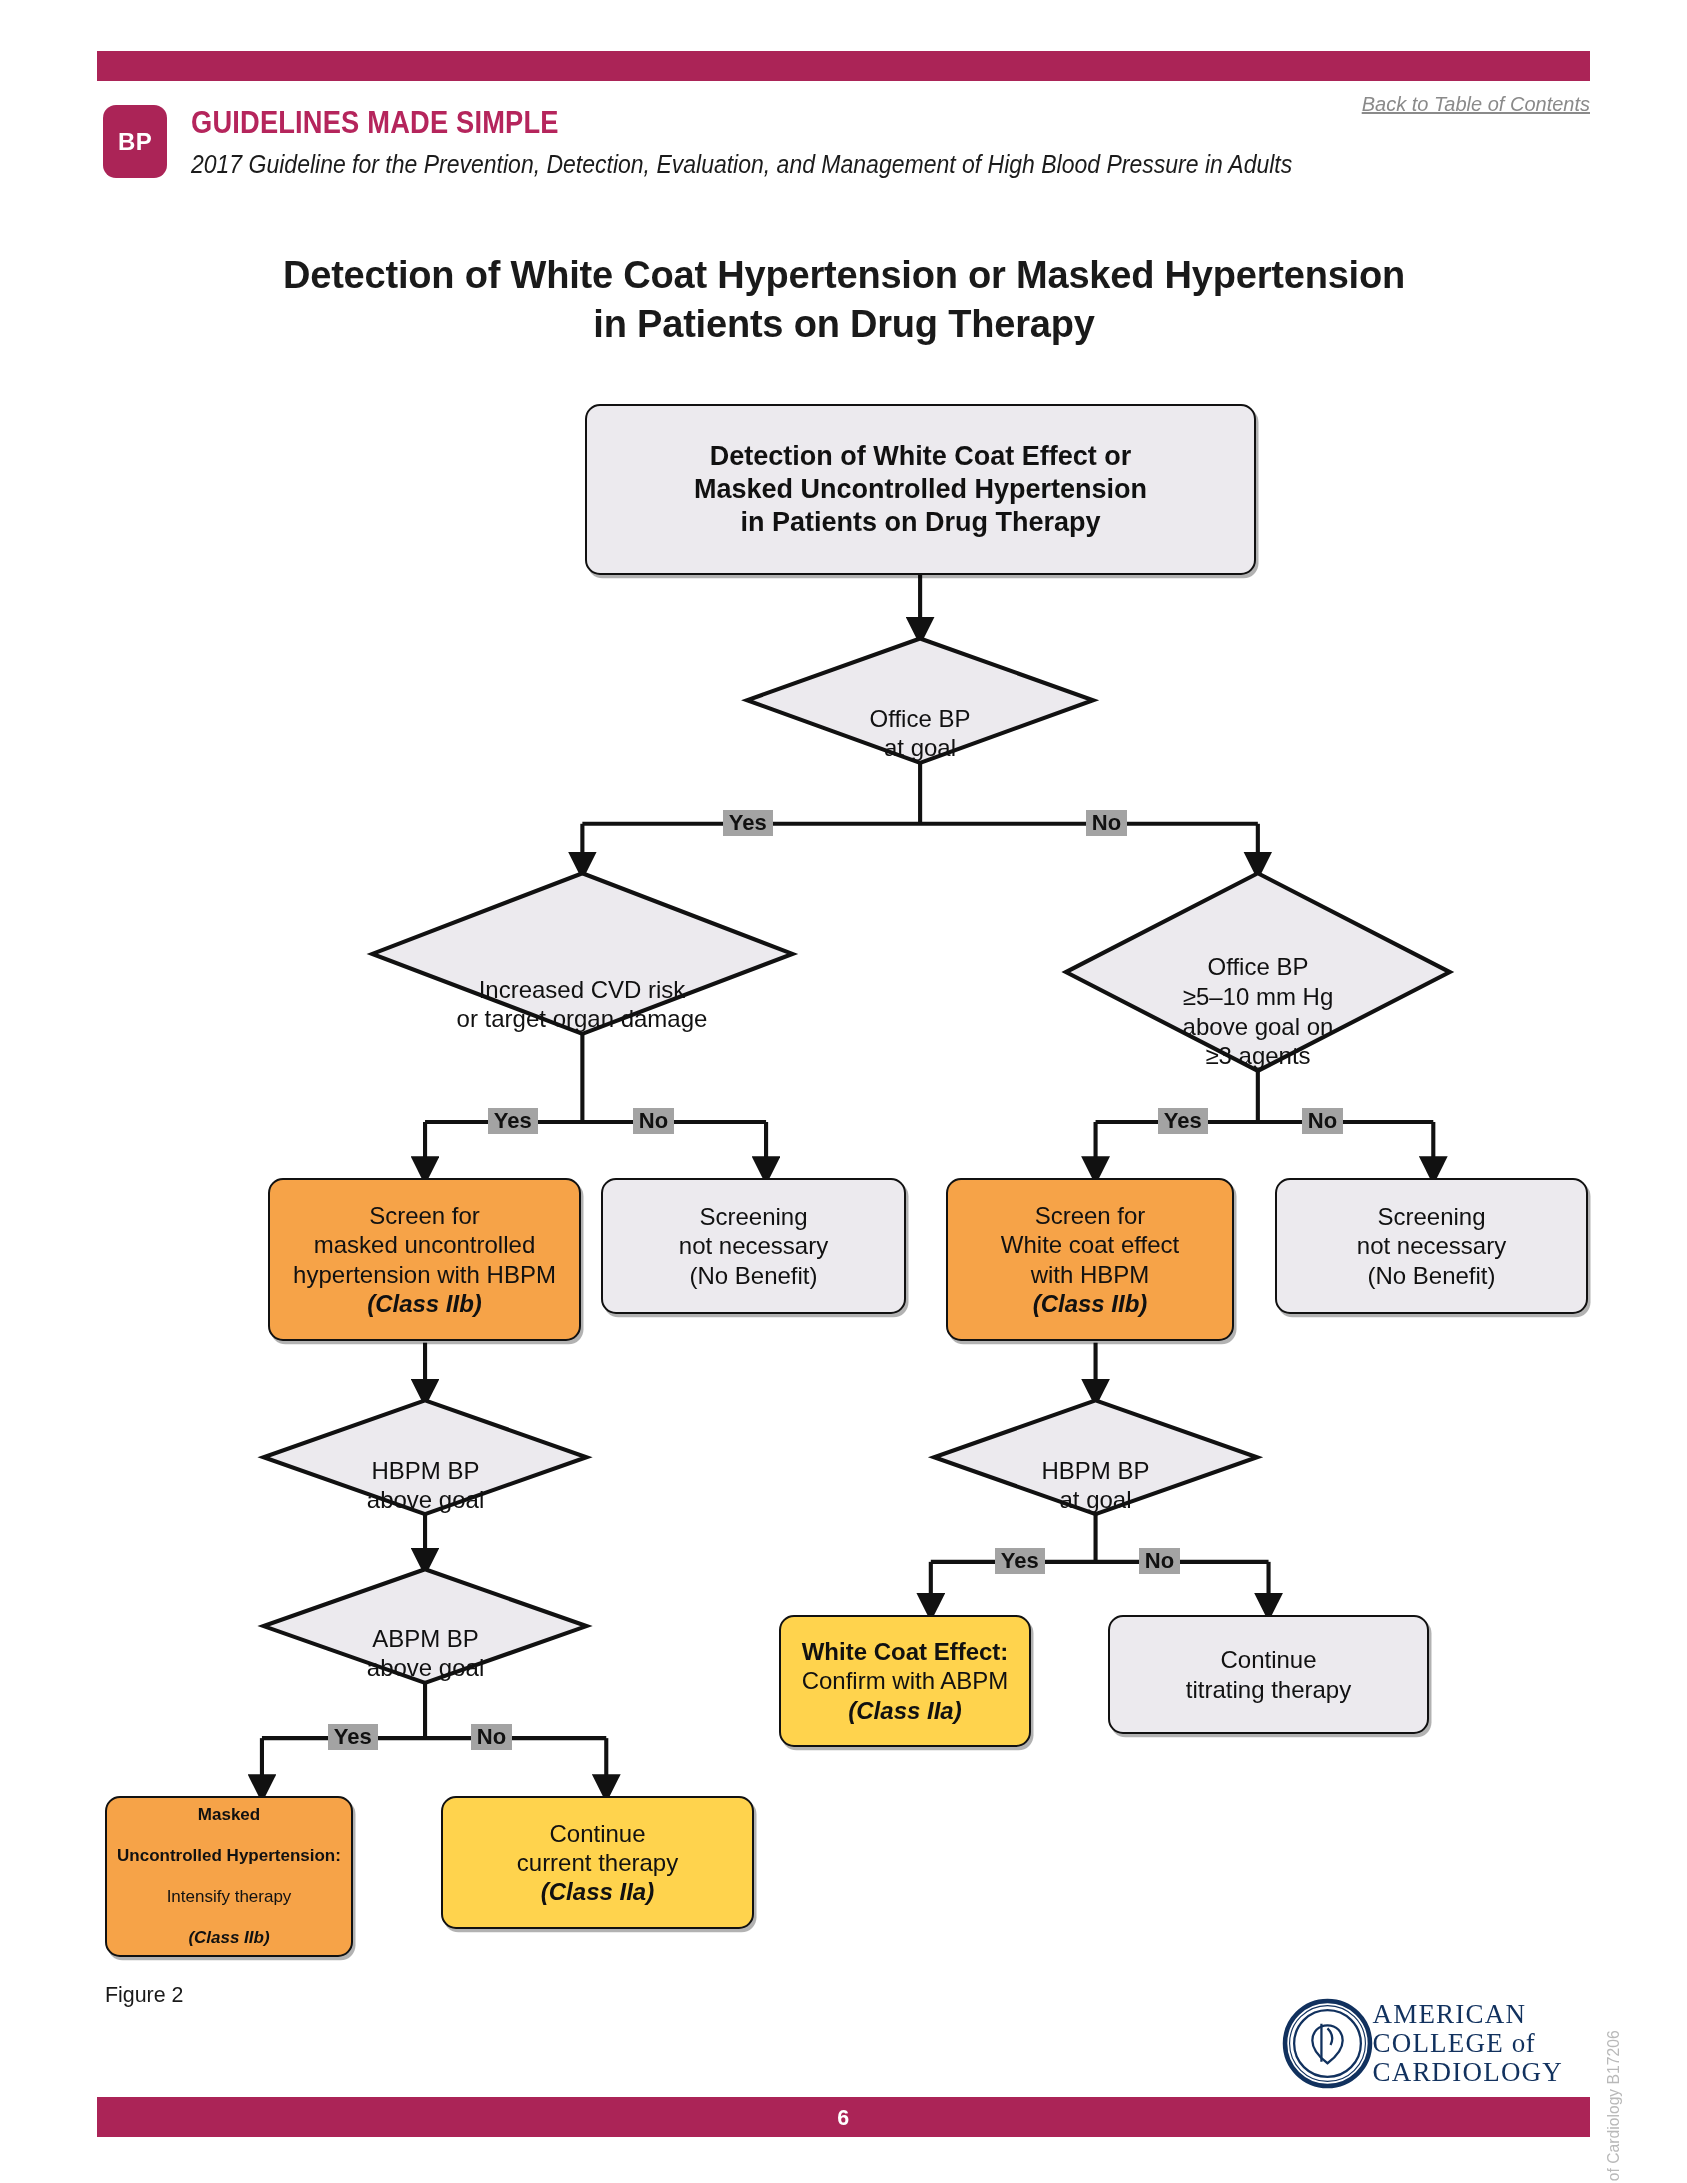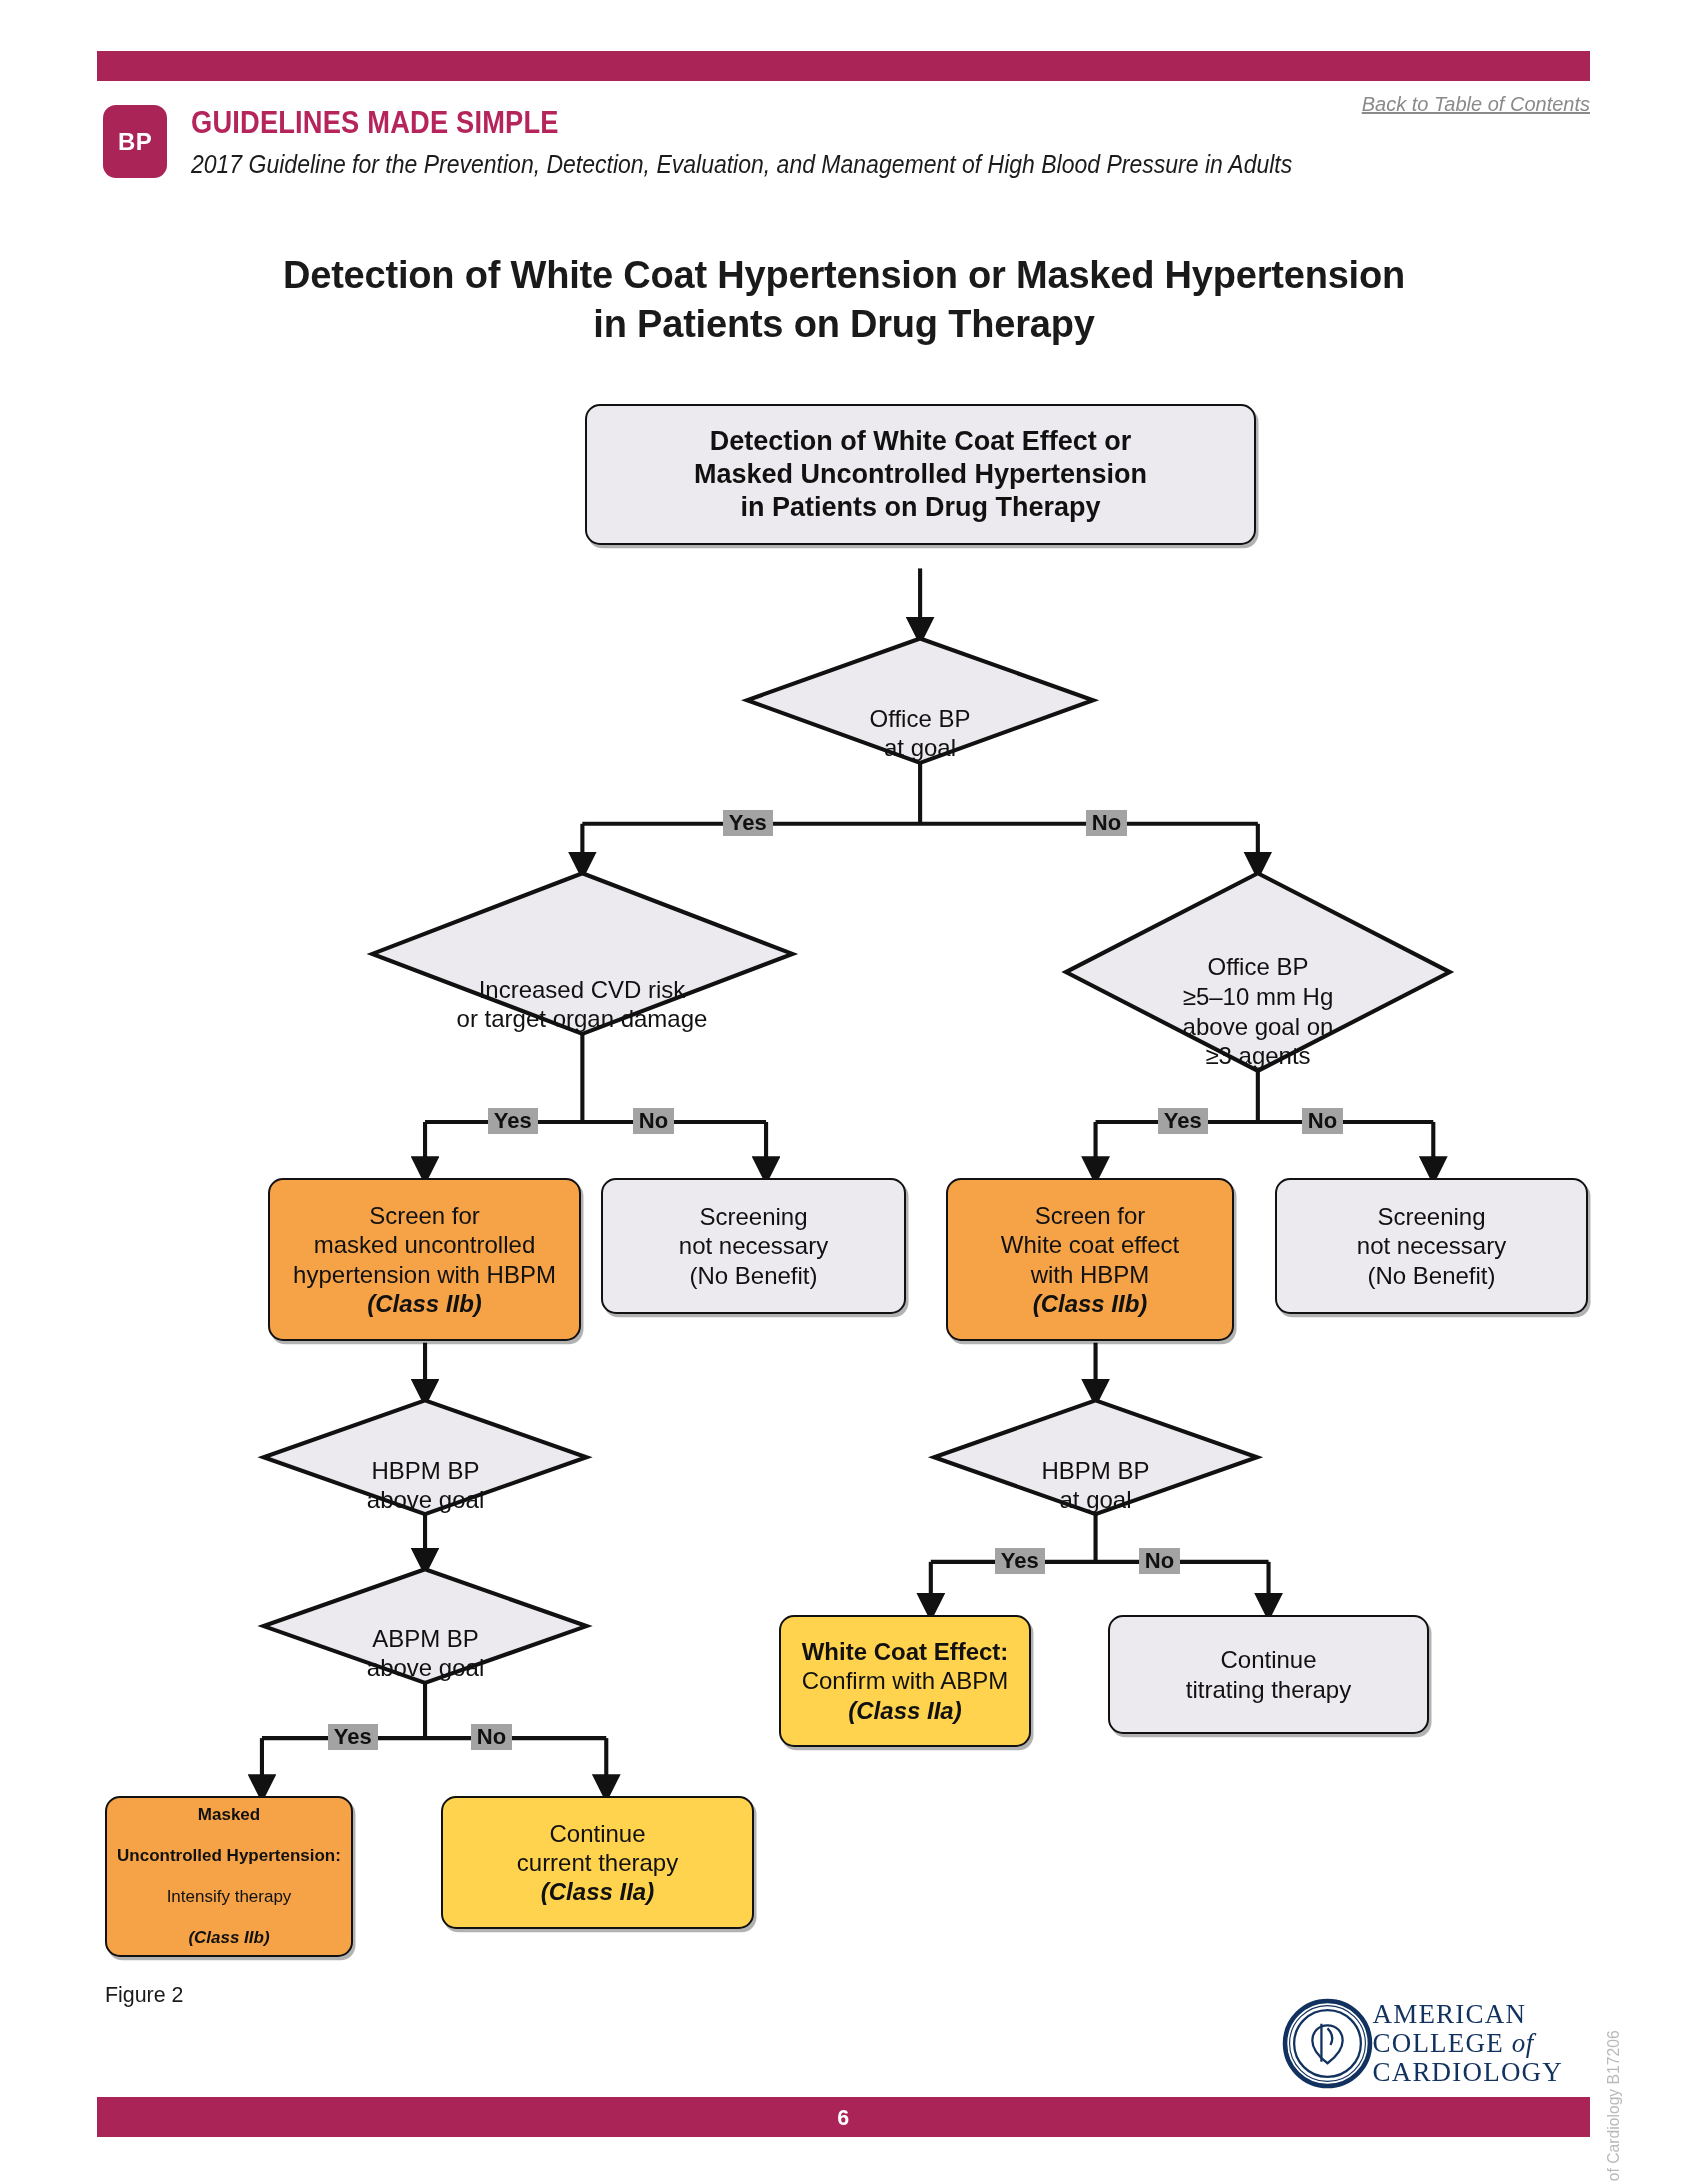--- a/index.html
+++ b/index.html
@@ -179,21 +179,21 @@
   }
   .acc-seal { width: 91px; height: 91px; }
   .acc-words {
     color: #11315e;
     font-family: "Liberation Serif", serif;
     font-size: 27px;
     line-height: 1.08;
     letter-spacing: 1.2px;
     text-align: left;
   }
-  .acc-words .of { font-style: italic; letter-spacing: 0.4px; }
+  .acc-words .of { letter-spacing: 0.4px; }
 </style>
 </head>
 <body>
 
 <div class="bar-top"></div>
 
 <div class="bp-badge">BP</div>
 <div class="gms-title">GUIDELINES MADE SIMPLE</div>
 <div class="gms-sub">2017 Guideline for the Prevention, Detection, Evaluation, and Management of High Blood Pressure in Adults</div>
 <a class="back-toc" href="#">Back to Table of Contents</a>
@@ -250,21 +250,21 @@
     <g stroke="#111111" stroke-width="5" fill="#eceaee">
       <polygon points="1117,775 1327,850 1117,926 907,850"></polygon>
       <polygon points="707,1060 962,1158 707,1255 452,1158"></polygon>
       <polygon points="1527,1060 1760,1180 1527,1300 1294,1180"></polygon>
       <polygon points="516,1700 712,1769 516,1838 320,1769"></polygon>
       <polygon points="516,1905 712,1974 516,2043 320,1974"></polygon>
       <polygon points="1330,1700 1526,1769 1330,1838 1134,1769"></polygon>
     </g>
   </svg>
 
-  <div class="node rbox" style="left:585px; top:404px; width:671px; height:141px; font-size:27px;">
+  <div class="node rbox" style="left:585px; top:404px; width:671px; height:171px; font-size:27px;">
     <div class="t-b">Detection of White Coat Effect or</div>
     <div class="t-b">Masked Uncontrolled Hypertension</div>
     <div class="t-b">in Patients on Drug Therapy</div>
   </div>
 
   <div class="diamond-wrap" style="left:747px; top:639px; width:346px; height:124px;">
     <div class="dtext" style="font-size:24px;">
       <div>Office BP</div>
       <div>at goal</div>
     </div>

